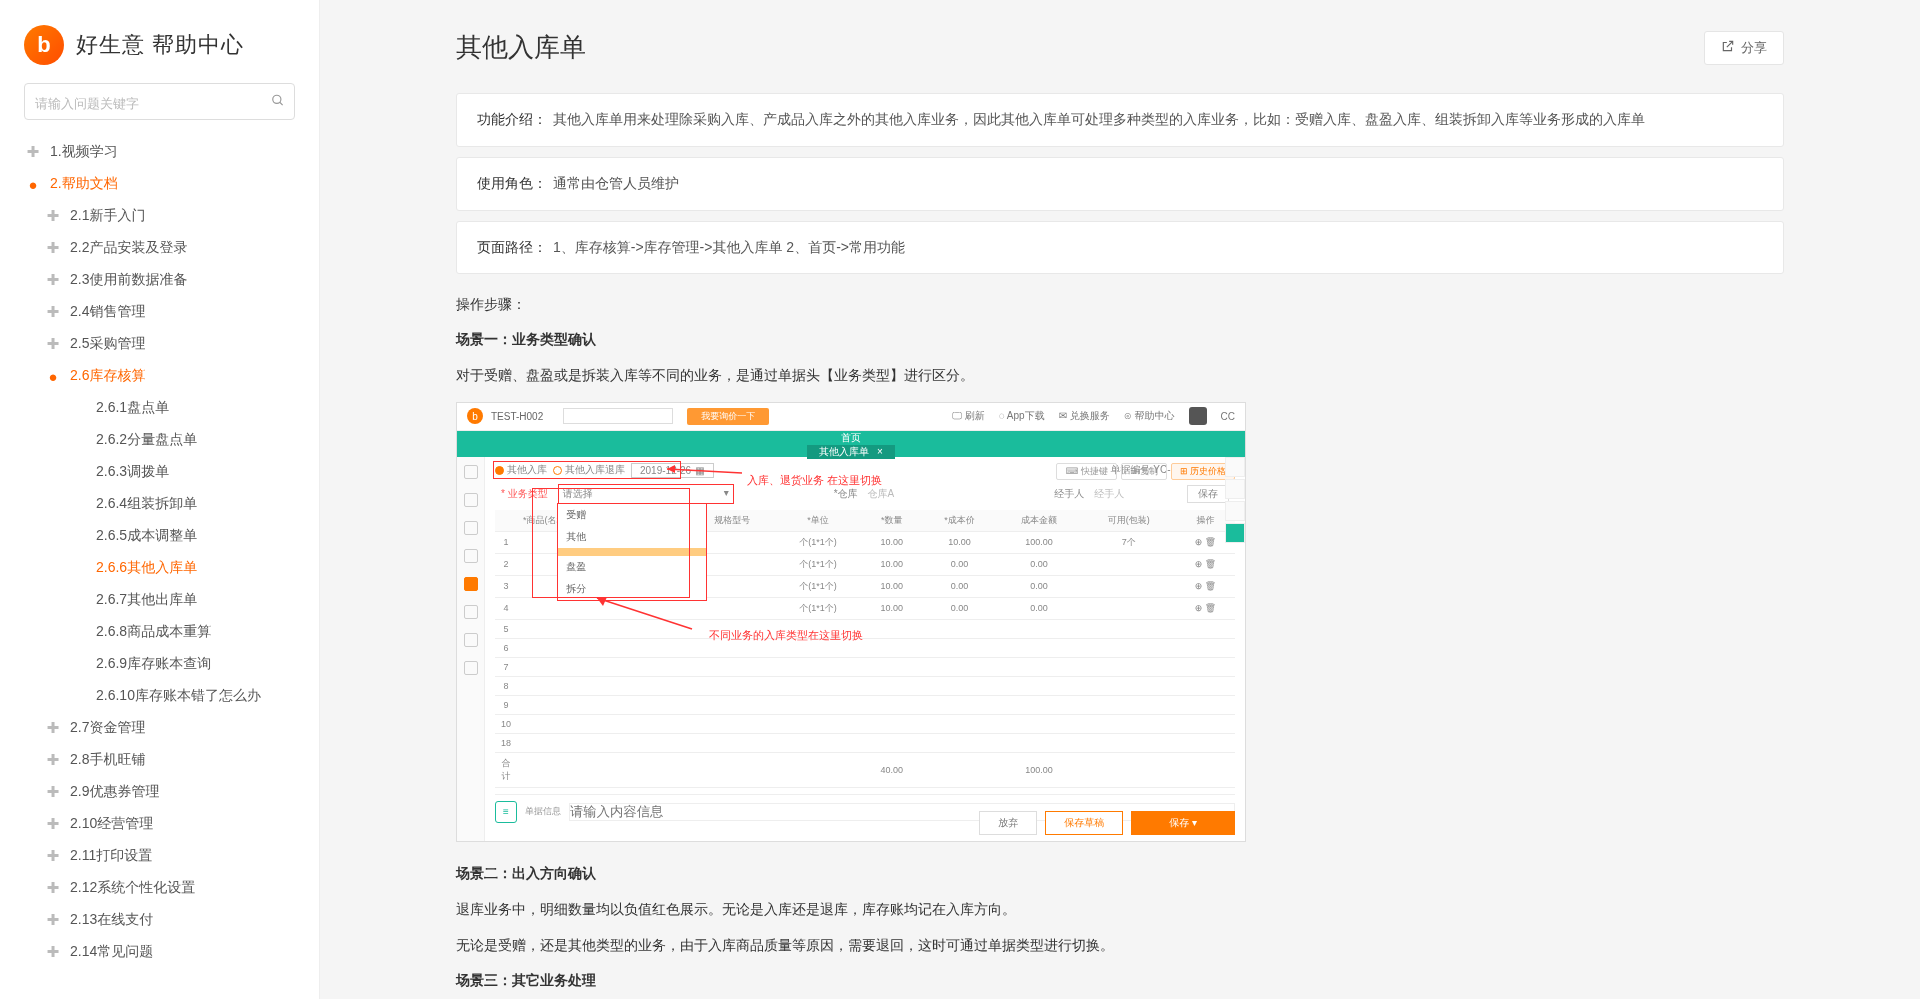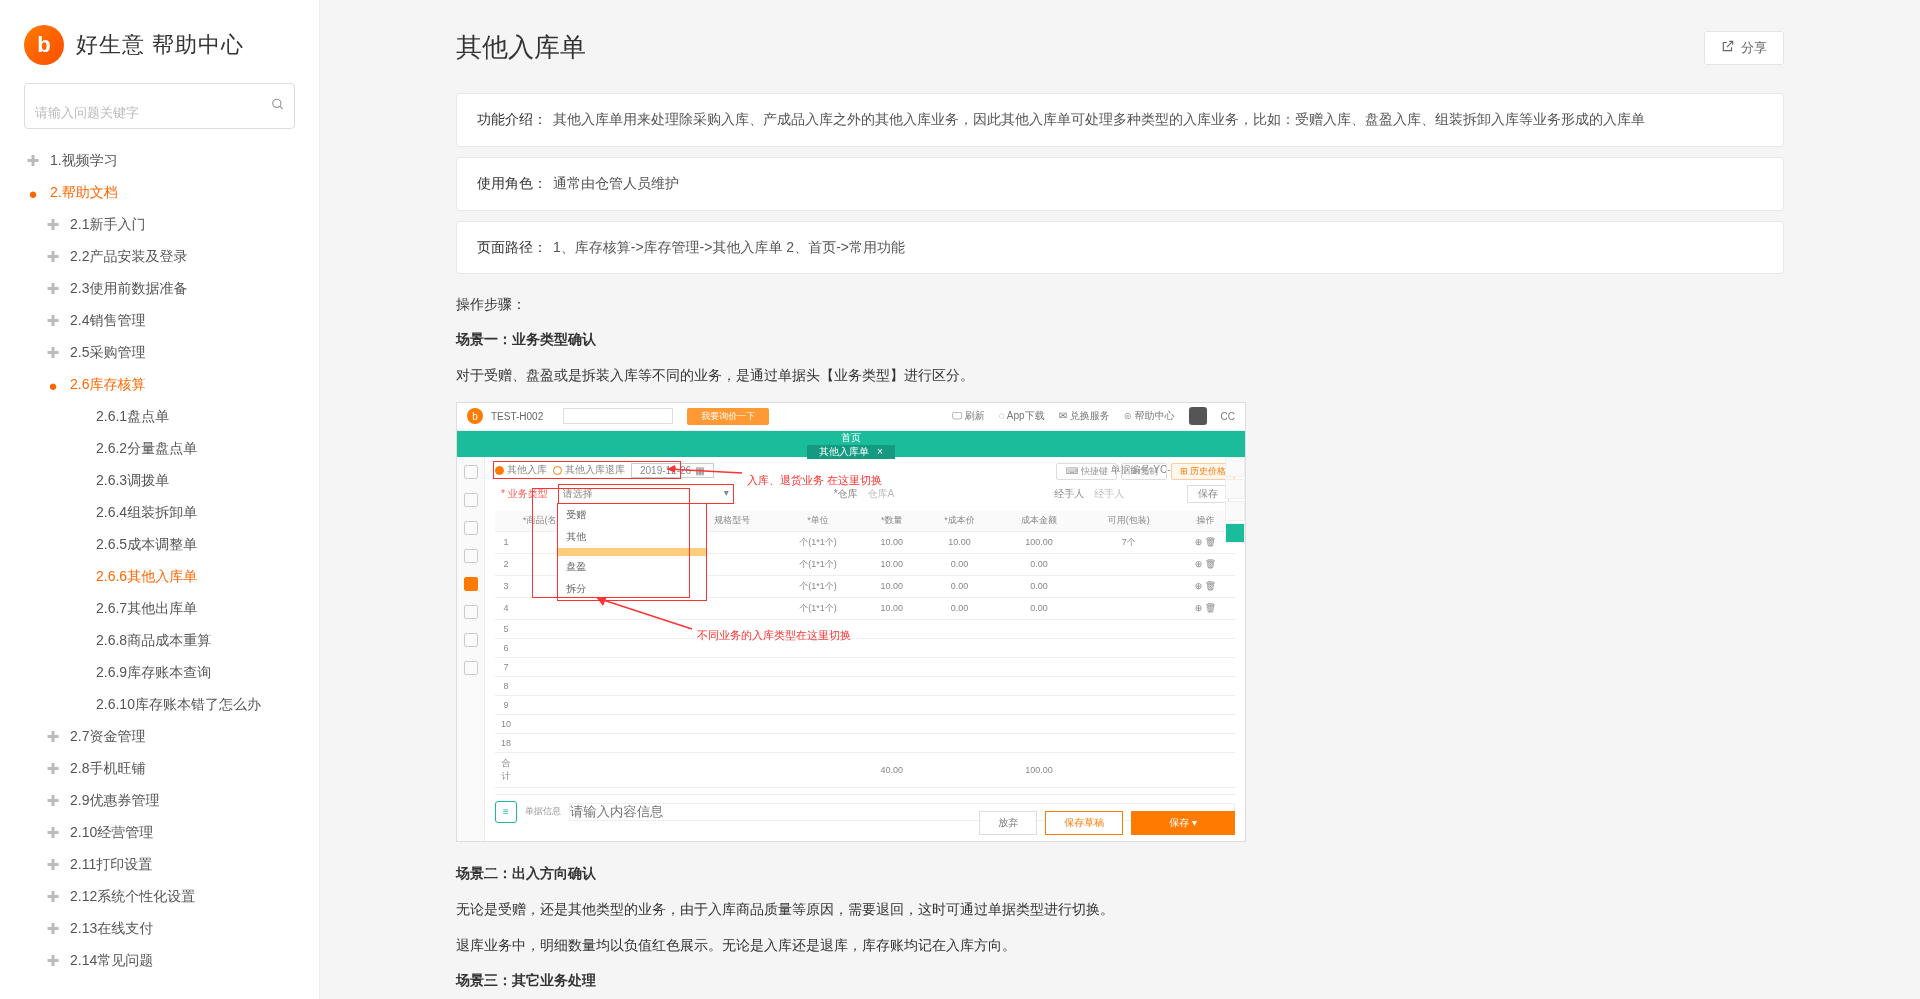--- a/index.html
+++ b/index.html
@@ -4,21 +4,21 @@
 <style>
 * { margin:0; padding:0; box-sizing:border-box; font-family:"Microsoft YaHei","PingFang SC",Arial,sans-serif; }
 body { background:#f5f5f5; color:#333; font-size:14px; }
 .container { display:flex; width:1920px; }
 .sidebar { width:320px; background:#fff; border-right:1px solid #eee; padding:20px 0; min-height:999px; }
 .logo-row { display:flex; align-items:center; padding:5px 24px 18px 24px; }
 .logo { width:40px; height:40px; border-radius:50%; background:linear-gradient(135deg,#ff7a00,#ff4d00); color:#fff; display:flex; align-items:center; justify-content:center; font-size:22px; font-weight:600; margin-right:12px; }
 .logo-title { font-size:22px; font-weight:400; color:#333; letter-spacing:1px; }
 .search-wrap { padding:0 24px 16px 24px; }
 .search-box { position:relative; }
-.search-input { width:100%; border:1px solid #ddd; border-radius:4px; padding:21px 32px 8px 10px; font-size:13px; color:#666; }
+.search-input { width:100%; border:1px solid #ddd; border-radius:4px; padding:12px 32px 8px 10px; font-size:13px; color:#666; }
 .search-input::placeholder { color:#bbb; }
 .search-icon { position:absolute; right:10px; top:50%; transform:translateY(-50%); color:#999; font-size:14px; }
 .tree { padding:0 10px; }
 .tree-item { display:flex; align-items:center; padding:7px 14px; cursor:pointer; color:#555; font-size:14px; border-radius:3px; }
 .tree-item .tree-icon { width:18px; text-align:center; color:#bbb; margin-right:8px; font-size:15px; }
 .tree-item.open .tree-icon { color:#ff6600; }
 .tree-item span.label { white-space:nowrap; }
 .tree-l2 { padding-left:20px; }
 .tree-l3 { padding-left:52px; }
 .tree-item.active { color:#ff6600; }
@@ -425,31 +425,31 @@
         </div>
         <div class="ss-bottom">
           <div class="ss-btn">放弃</div>
           <div class="ss-btn or-outline">保存草稿</div>
           <div class="ss-btn or"><span>保存</span> ▾</div>
         </div>
 
         <div class="ss-redbox" style="left:36px;top:58px;width:188px;height:18px"></div>
         <div class="ss-redbox" style="left:75px;top:85px;width:158px;height:110px"></div>
         <div class="ss-redtext" style="left:290px;top:70px">入库、退货业务 在这里切换</div>
-        <div class="ss-redtext" style="left:240px;top:225px">不同业务的入库类型在这里切换</div>
+        <div class="ss-redtext" style="left:252px;top:225px">不同业务的入库类型在这里切换</div>
         <svg style="position:absolute;left:200px;top:56px" width="90" height="20">
             <line x1="85" y1="14" x2="10" y2="10" stroke="#f33" stroke-width="1.5"></line>
             <polygon points="10,10 18,6 18,14" fill="#f33"></polygon>
           </svg>
         <svg style="position:absolute;left:130px;top:190px" width="110" height="40">
             <line x1="105" y1="36" x2="10" y2="5" stroke="#f33" stroke-width="1.5"></line>
             <polygon points="10,5 20,4 16,13" fill="#f33"></polygon>
           </svg>
       </div>
 
       <div class="para sec-bold">场景二：出入方向确认</div>
+      <div class="para">退库业务中，明细数量均以负值红色展示。无论是入库还是退库，库存账均记在入库方向。</div>
       <div class="para">无论是受赠，还是其他类型的业务，由于入库商品质量等原因，需要退回，这时可通过单据类型进行切换。</div>
-      <div class="para">退库业务中，明细数量均以负值红色展示。无论是入库还是退库，库存账均记在入库方向。</div>
       <div class="para sec-bold">场景三：其它业务处理</div>
 
     </div>
   </main>
 </div>
 
 </body></html>

